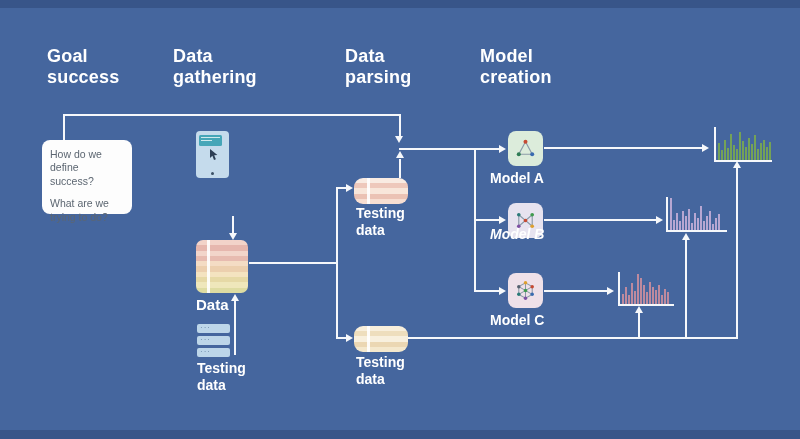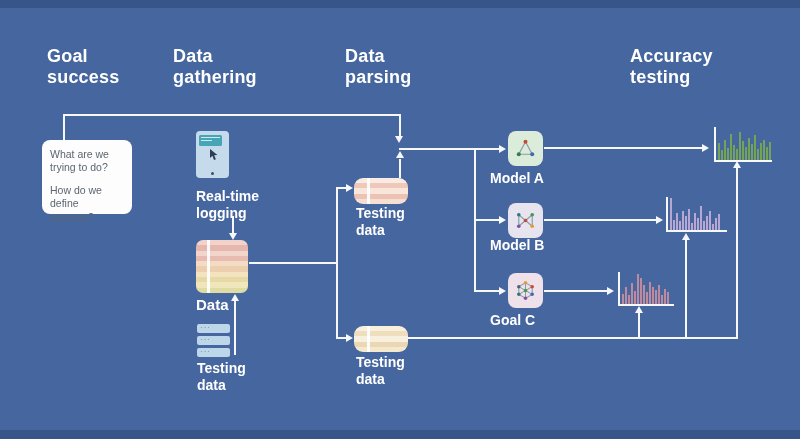--- a/index.html
+++ b/index.html
@@ -79,22 +79,22 @@
 <div class="stage">
   <div class="edge-band top"></div>
   <div class="edge-band bottom"></div>
 
   <div class="hdr" style="left:47px; top:46px;">Goal
 success</div>
   <div class="hdr" style="left:173px; top:46px;">Data
 gathering</div>
   <div class="hdr" style="left:345px; top:46px;">Data
 parsing</div>
-  <div class="hdr" style="left:630px; top:46px;">Accuracy
-testing</div>
+  <div class="hdr" style="left:480px; top:46px;">Model
+creation</div>
 
   <div class="ln" style="left:63px;  top:114px; width:2px;   height:27px;"></div>
   <div class="ln" style="left:63px;  top:114px; width:338px; height:2px;"></div>
   <div class="ln" style="left:399px; top:114px; width:2px;   height:23px;"></div>
   <div class="arr d" style="left:395px; top:136px;"></div>
   <div class="arr u" style="left:396px; top:151px;"></div>
   <div class="ln" style="left:399px; top:159px; width:2px;   height:19px;"></div>
   <div class="ln" style="left:399px; top:148px; width:100px; height:2px;"></div>
   <div class="arr r" style="left:499px; top:145px;"></div>
   <div class="ln" style="left:474px; top:148px; width:2px;   height:144px;"></div>
@@ -120,36 +120,34 @@
   <div class="arr u" style="left:231px; top:294px;"></div>
   <div class="ln" style="left:408px; top:337px; width:330px; height:2px;"></div>
   <div class="ln" style="left:736px; top:168px; width:2px;   height:169px;"></div>
   <div class="arr u" style="left:733px; top:161px;"></div>
   <div class="ln" style="left:638px; top:313px; width:2px;   height:24px;"></div>
   <div class="arr u" style="left:635px; top:306px;"></div>
   <div class="ln" style="left:685px; top:240px; width:2px;   height:97px;"></div>
   <div class="arr u" style="left:682px; top:233px;"></div>
 
   <div class="bubble">
+    <p>How do we define success?</p>
     <p>What are we trying to do?</p>
-    <p>How do we define success?</p>
   </div>
 
   <div class="tablet">
     <div class="banner">
         <i></i>
         <i class="s"></i>
       </div>
     <svg class="cursor" width="10" height="12" viewBox="0 0 10 12">
       <path d="M1 0 L1 9 L3.4 6.8 L5 11 L6.9 10.2 L5.2 6.2 L8.4 6 Z" fill="#2e3f55"></path>
     </svg>
     <div class="dot"></div>
   </div>
-  <div class="lbl" style="left:196px; top:188px;">Real-time
-logging</div>
 
   <div class="databox">
     <div class="vline" style="left:11px;"></div>
   </div>
   <div class="lbl" style="left:196px; top:296px; font-size:15px;">Data</div>
 
   <div class="servers">
     <div class="row"></div>
     <div class="row"></div>
     <div class="row"></div>
@@ -182,36 +180,36 @@
   <div class="mcard b">
     <svg width="23" height="23" viewBox="0 0 24 24">
       <path d="M5 6 L5 18 L12 12 Z M19 6 L19 18 L12 12 Z" fill="none" stroke="#8a9aa8" stroke-width="1.2"></path>
       <circle cx="5" cy="6" r="1.9" fill="#2b7a78"></circle>
       <circle cx="19" cy="6" r="1.9" fill="#3f9a4e"></circle>
       <circle cx="5" cy="18" r="1.9" fill="#7d4fa3"></circle>
       <circle cx="19" cy="18" r="1.9" fill="#dd9f2f"></circle>
       <circle cx="12" cy="12" r="1.9" fill="#c64a32"></circle>
     </svg>
   </div>
-  <div class="mlabel" style="top:237px;">Model B</div>
+  <div class="mlabel" style="top:226px;font-style:italic;">Model B</div>
 
   <div class="mcard c">
     <svg width="23" height="23" viewBox="0 0 24 24">
       <path d="M12 4 L19 8 L19 16 L12 20 L5 16 L5 8 Z" fill="none" stroke="#8a9aa8" stroke-width="1.1"></path>
       <path d="M12 4 L12 20 M5 8 L19 16 M19 8 L5 16" fill="none" stroke="#8a9aa8" stroke-width="1.1"></path>
       <circle cx="12" cy="4" r="1.8" fill="#dd9f2f"></circle>
       <circle cx="19" cy="8" r="1.8" fill="#c64a32"></circle>
       <circle cx="19" cy="16" r="1.8" fill="#3a6bb0"></circle>
       <circle cx="12" cy="20" r="1.8" fill="#7d4fa3"></circle>
       <circle cx="5" cy="16" r="1.8" fill="#2b7a78"></circle>
       <circle cx="5" cy="8" r="1.8" fill="#55606e"></circle>
       <circle cx="12" cy="12" r="1.8" fill="#3f9a4e"></circle>
     </svg>
   </div>
-  <div class="mlabel" style="top:312px;">Goal C</div>
+  <div class="mlabel" style="top:312px;">Model C</div>
 
   <div class="chart a">
       <div style="height: 52%; background: rgb(116, 162, 87);"></div>
       <div style="height: 30%; background: rgb(116, 162, 87);"></div>
       <div style="height: 62%; background: rgb(116, 162, 87);"></div>
       <div style="height: 36%; background: rgb(116, 162, 87);"></div>
       <div style="height: 78%; background: rgb(116, 162, 87);"></div>
       <div style="height: 44%; background: rgb(116, 162, 87);"></div>
       <div style="height: 33%; background: rgb(116, 162, 87);"></div>
       <div style="height: 85%; background: rgb(116, 162, 87);"></div>

